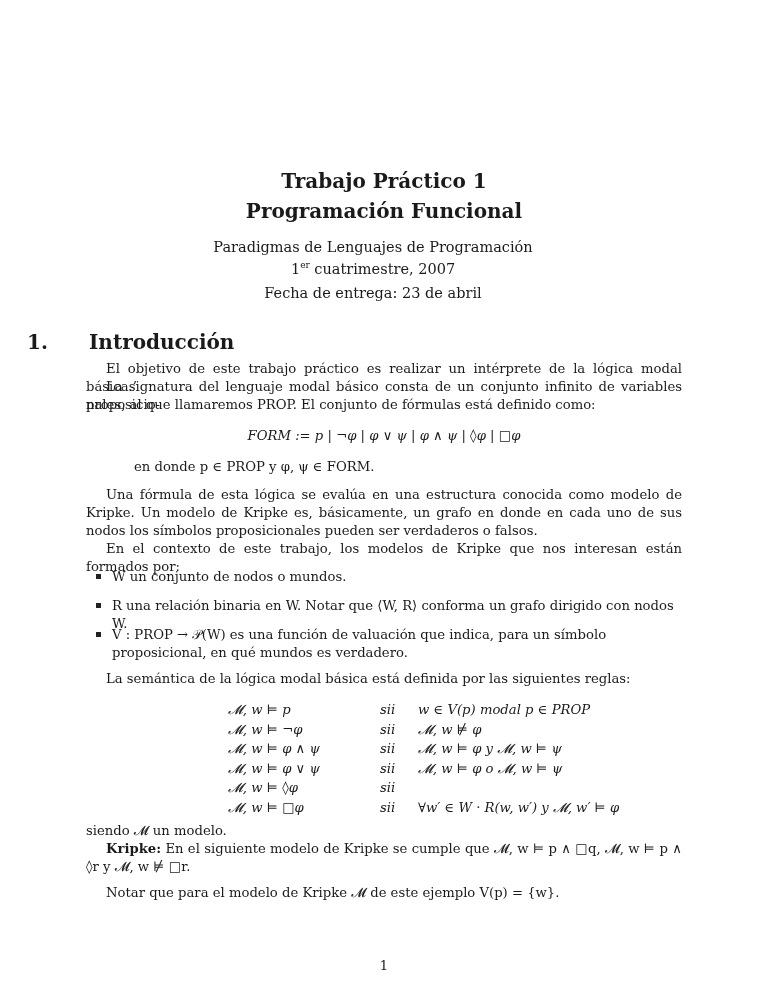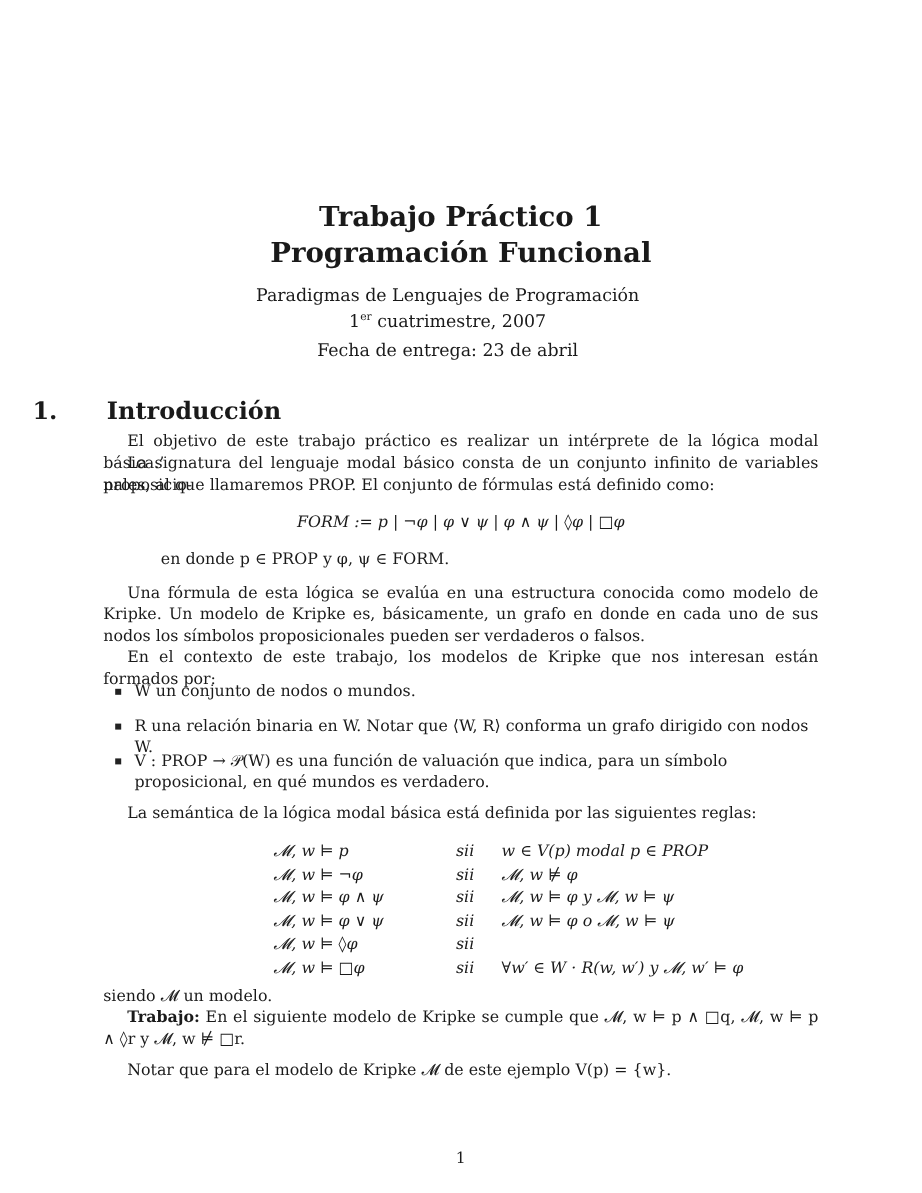--- a/index.html
+++ b/index.html
@@ -1,19 +1,19 @@
 <!DOCTYPE html>
 <html><head>
 <meta charset="utf-8">
 <style>
   html, body { margin:0; padding:0; background:#ffffff; }
   body { width:768px; height:994px; position:relative; overflow:hidden;
          font-family:"DejaVu Serif","Liberation Serif",serif; color:#1a1a1a; }
   .abs { position:absolute; }
-  .title { left:0; width:768px; text-align:center; font-weight:bold; font-size:23px; line-height:30px; }
+  .title { left:0; width:768px; text-align:center; font-weight:bold; font-size:20px; line-height:30px; }
   .sub { left:0; width:746px; text-align:center; font-size:14.5px; line-height:18px; }
   .sec { left:27px; top:330px; font-weight:bold; font-size:20px; }
   .sec .num { display:inline-block; width:62px; }
   .p { left:86px; width:596px; font-size:13.2px; line-height:18px; text-align:justify; }
   .ind { text-indent:20px; }
   .formula { left:0; width:768px; text-align:center; font-size:13.2px; font-style:italic; }
   .bullet { left:112px; width:570px; font-size:13.2px; line-height:18px; }
   .bullet .dot { position:absolute; left:-16px; top:6px; width:5px; height:5px; background:#222; }
   .rules { left:228px; top:642px; font-size:13.2px; line-height:19.5px; }
   .rules .row { display:flex; }
@@ -79,16 +79,16 @@
       <span class="sii">sii</span>
     </div>
   <div class="row">
       <span class="lhs">𝓜, w ⊨ □φ</span>
       <span class="sii">sii</span>
       <span class="rhs">∀w′ ∈ W · R(w, w′) y 𝓜, w′ ⊨ φ</span>
     </div>
 </div>
 
 <div class="abs p" style="top: 822px;">siendo 𝓜 un modelo.</div>
-<div class="abs p ind" style="top: 840px;"><b>Trabajo:</b><span> En el siguiente modelo de Kripke se cumple que 𝓜, w ⊨ p ∧ □q, 𝓜, w ⊨ p ∧ ◊r y 𝓜, w ⊭ □r.</span></div>
+<div class="abs p ind" style="top: 840px;"><b>Kripke:</b><span> En el siguiente modelo de Kripke se cumple que 𝓜, w ⊨ p ∧ □q, 𝓜, w ⊨ p ∧ ◊r y 𝓜, w ⊭ □r.</span></div>
 <div class="abs p ind" style="top: 884px;">Notar que para el modelo de Kripke 𝓜 de este ejemplo V(p) = {w}.</div>
 
 <div class="abs pnum" style="top: 958px;">1</div>
 
 </body></html>

